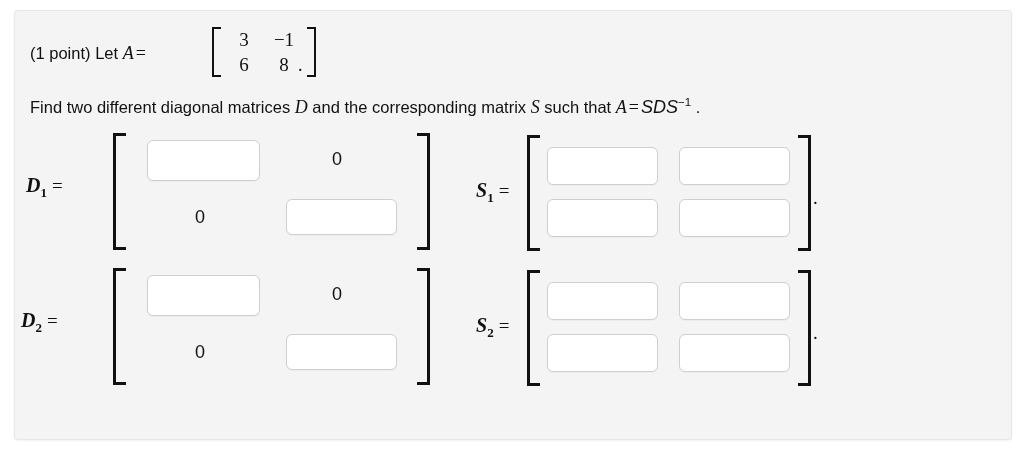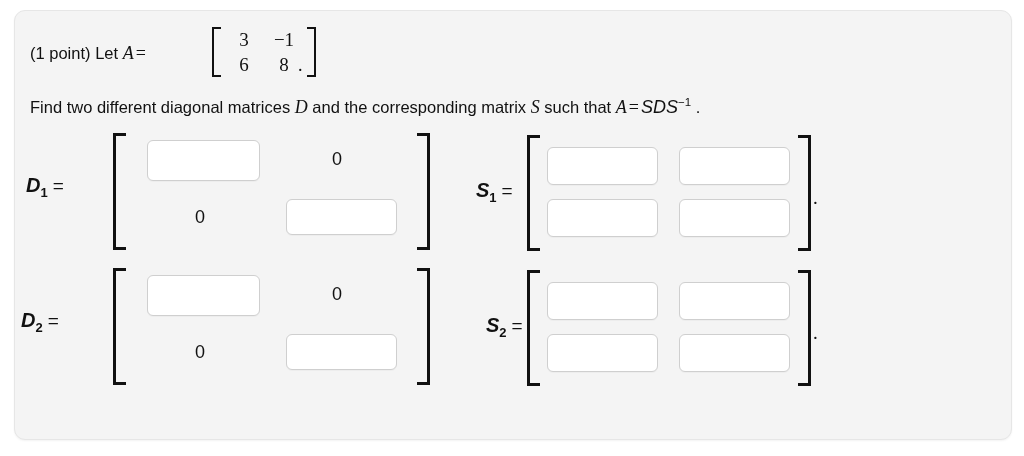--- a/index.html
+++ b/index.html
@@ -15,21 +15,21 @@
   }
 
   .problem-panel {
     position: absolute;
     left: 14px;
     top: 10px;
     width: 998px;
     height: 430px;
     background: #f4f4f4;
     border: 1px solid #e6e6e6;
-    border-radius: 11px;
+    border-radius: 4px;
     box-sizing: border-box;
     box-shadow: 0 1px 2px rgba(0,0,0,0.05);
   }
 
   
   .statement {
     position: absolute;
     left: 15px;
     top: 14px;
     width: 960px;
@@ -120,21 +120,21 @@
     font-size: 11.5px;
     font-style: normal;
   }
 
   
   .matrix-block {
     position: absolute;
   }
   .mx-label {
     position: absolute;
-    font-family: Liberation Sans, sans-serif;
+    font-family: Liberation Serif, serif;
     font-style: italic;
     font-weight: bold;
     font-size: 20px;
     color: #111;
     white-space: nowrap;
   }
   .mx-label sub {
     font-size: 13px;
     font-style: normal;
     font-weight: bold;
@@ -247,21 +247,21 @@
     <div class="mx-brk left" style="left:98px; top:257px; height:117px;"></div>
     <div class="mx-brk right" style="left:402px; top:257px; height:117px;"></div>
 
     <input class="ans-input" style="left: 132px; top: 264px; width: 113px; height: 41px;" placeholder="">
     <div class="zero-cell" style="left:302px; top:273px; width:40px;">0</div>
     <div class="zero-cell" style="left:165px; top:331px; width:40px;">0</div>
     <input class="ans-input" style="left: 271px; top: 323px; width: 111px; height: 36px;" placeholder="">
   </div>
 
   <div class="matrix-block" style="left:0; top:0;">
-    <div class="mx-label" style="left:471px; top:303px;"><span>S</span><sub>2</sub><span class="eqs">=</span></div>
+    <div class="mx-label" style="left:461px; top:303px;"><span>S</span><sub>2</sub><span class="eqs">=</span></div>
 
     <div class="mx-brk left" style="left:512px; top:259px; height:116px;"></div>
     <div class="mx-brk right" style="left:783px; top:259px; height:116px;"></div>
 
     <input class="ans-input" style="left: 532px; top: 271px; width: 111px; height: 38px;" placeholder="">
     <input class="ans-input" style="left: 664px; top: 271px; width: 111px; height: 38px;" placeholder="">
     <input class="ans-input" style="left: 532px; top: 323px; width: 111px; height: 38px;" placeholder="">
     <input class="ans-input" style="left: 664px; top: 323px; width: 111px; height: 38px;" placeholder="">
 
     <div class="mx-period" style="left:798px; top:311px;">.</div>

